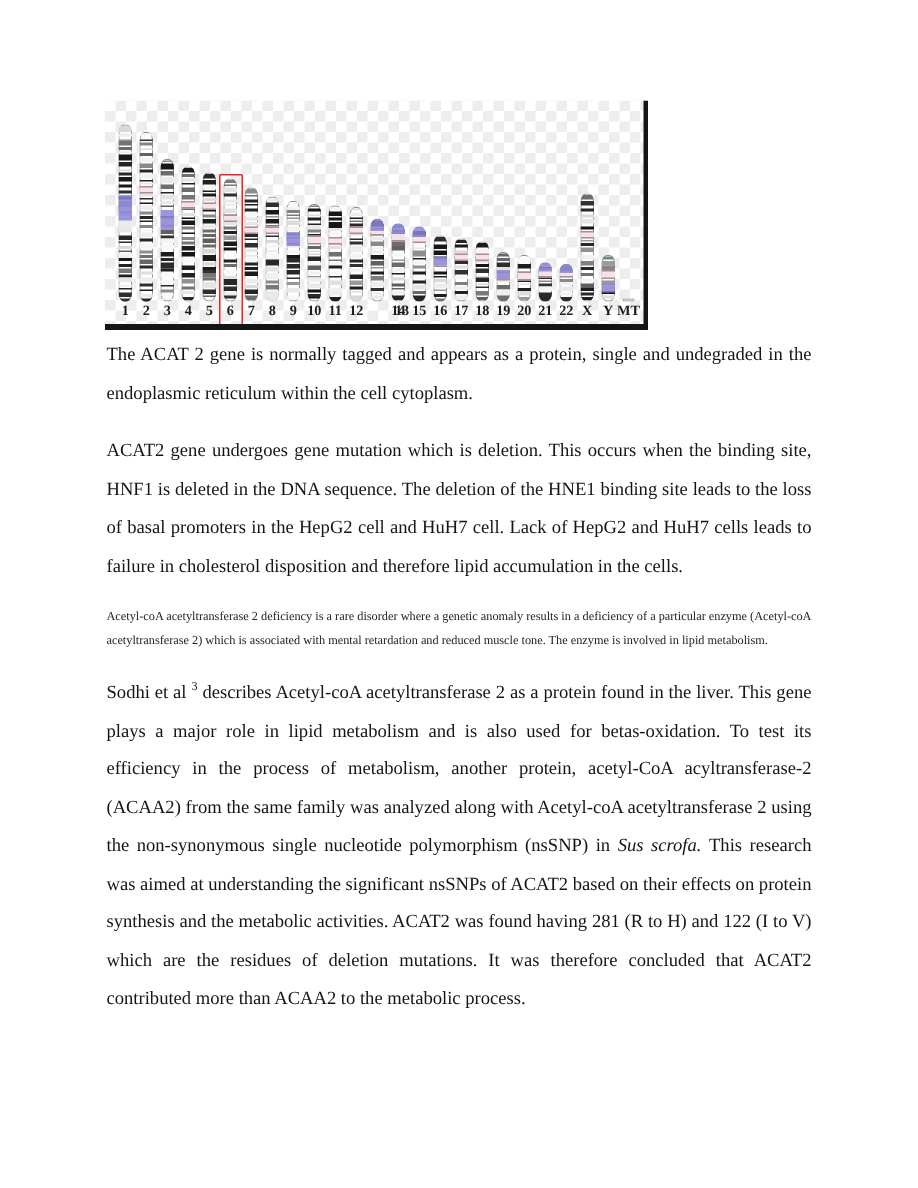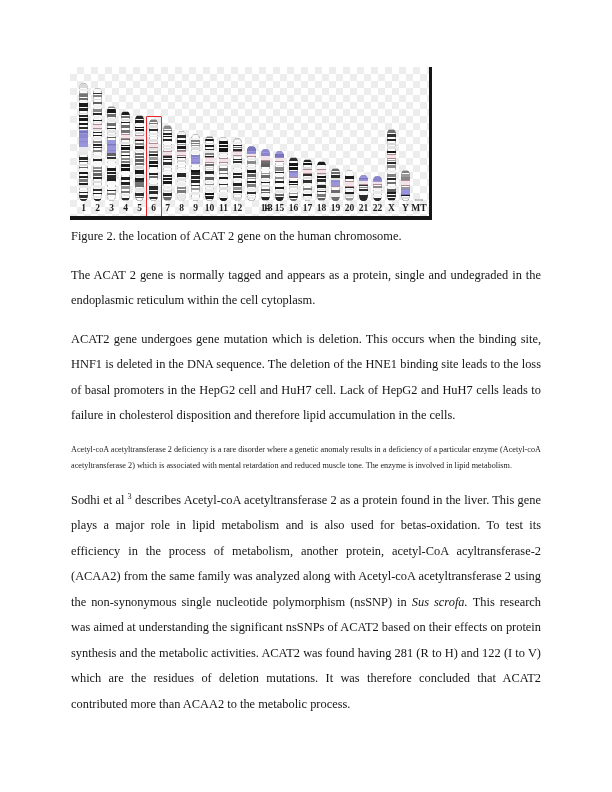--- a/index.html
+++ b/index.html
@@ -774,21 +774,20 @@
           <div class="clabel" style="left: 346px; margin-top: 36px;">MT</div>
         </div>
       <div class="highlight-box" id="highlight-box" style="left: 75.5px; width: 16px; top: 49px; height: 105px; border-color: rgb(232, 38, 42);"></div>
       <div class="fig-right-border"></div>
       <div class="fig-bottom-bar"></div>
     </div>
   </div>
 
   <div class="content">
 
-    <p class="body-text nojust">Figure 2. the location of ACAT 2 gene on the human chromosome.</p>
 
     <p class="body-text">The ACAT 2 gene is normally tagged and appears as a protein, single and undegraded in the endoplasmic reticulum within the cell cytoplasm.</p>
 
     <p class="body-text">ACAT2 gene undergoes gene mutation which is deletion. This occurs when the binding site, HNF1 is deleted in the DNA sequence. The deletion of the HNE1 binding site leads to the loss of basal promoters in the HepG2 cell and HuH7 cell. Lack of HepG2 and HuH7 cells leads to failure in cholesterol disposition and therefore lipid accumulation in the cells.</p>
 
 
 
 
     <div class="quote">Acetyl-coA acetyltransferase 2 deficiency is a rare disorder where a genetic anomaly results in a deficiency of a particular enzyme (Acetyl-coA acetyltransferase 2) which is associated with mental retardation and reduced muscle tone. The enzyme is involved in lipid metabolism.</div>
 

